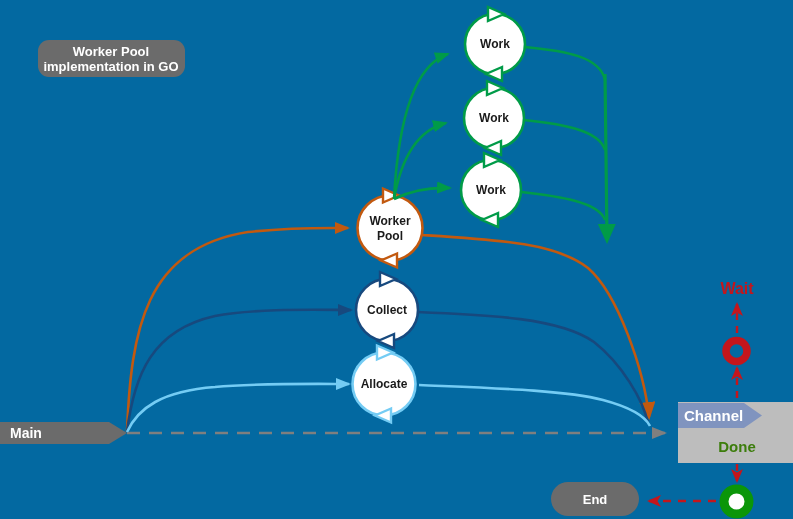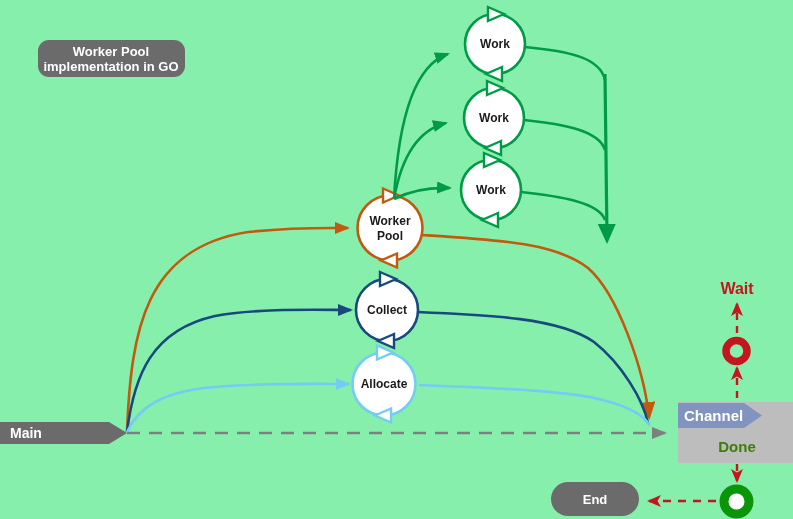--- a/index.html
+++ b/index.html
@@ -1,16 +1,16 @@
 <!DOCTYPE html>
 <html><head>
 <meta charset="utf-8">
 <style>
   html,body{margin:0;padding:0;background:#ffffff;}
-  .stage{position:relative;width:793px;height:519px;background:#86efac;overflow:hidden;
+  .stage{position:relative;width:793px;height:519px;background:#0369a1;overflow:hidden;
          font-family:"Liberation Sans", sans-serif;}
   svg{display:block;}
   text{font-family:"Liberation Sans", sans-serif;}
   .node-label{font-size:12px;font-weight:600;fill:#1a1a1a;}
   .white-label{font-weight:bold;fill:#ffffff;}
 </style>
 </head>
 <body>
 
 <div class="stage">

